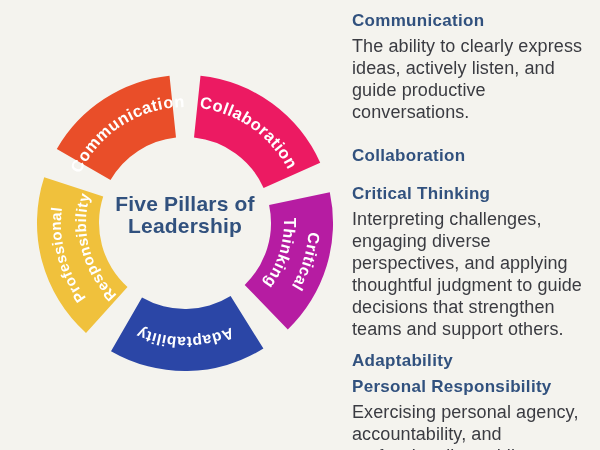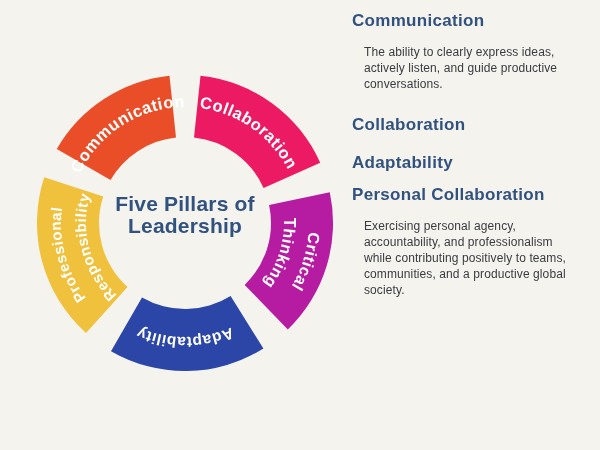--- a/index.html
+++ b/index.html
@@ -16,22 +16,22 @@
   .section:nth-child(1){margin-bottom:22px;}
   .section:nth-child(2){margin-bottom:16px;}
   .section:nth-child(3){margin-bottom:10px;}
   .section:nth-child(4){margin-bottom:4px;}
   .section h2{
     margin:0 0 3px 0;
     font-size:17px;line-height:22px;font-weight:bold;
     color:#31517E;letter-spacing:.3px;
   }
   .section p{
-    margin:12px;
-    font-size:12px;line-height:16px;
+    margin:0;
+    font-size:18px;line-height:22px;
     color:#3A3B41;letter-spacing:.1px;
     max-width:232px;
   }
 
   svg text{font-family:"Liberation Sans",sans-serif;}
   .arc-label{
     fill:#fff;font-weight:bold;text-anchor:middle;letter-spacing:.5px;
   }
   .arc-label.big{font-size:16.5px;}
   .arc-label.mid{font-size:16px;}
@@ -92,19 +92,23 @@
 
 <div class="text-panel">
   <div class="section">
     <h2>Communication</h2>
     <p>The ability to clearly express ideas, actively listen, and guide productive conversations.</p>
   </div>
   <div class="section">
     <h2>Collaboration</h2>
   </div>
   <div class="section">
+    <h2>Critical Thinking</h2>
+    <p>Interpreting challenges, engaging diverse perspectives, and applying thoughtful judgment to guide decisions that strengthen teams and support others.</p>
+  </div>
+  <div class="section">
     <h2>Adaptability</h2>
   </div>
   <div class="section">
-    <h2>Personal Collaboration</h2>
+    <h2>Personal Responsibility</h2>
     <p>Exercising personal agency, accountability, and professionalism while contributing positively to teams, communities, and a productive global society.</p>
   </div>
 </div>
 
 </body></html>

